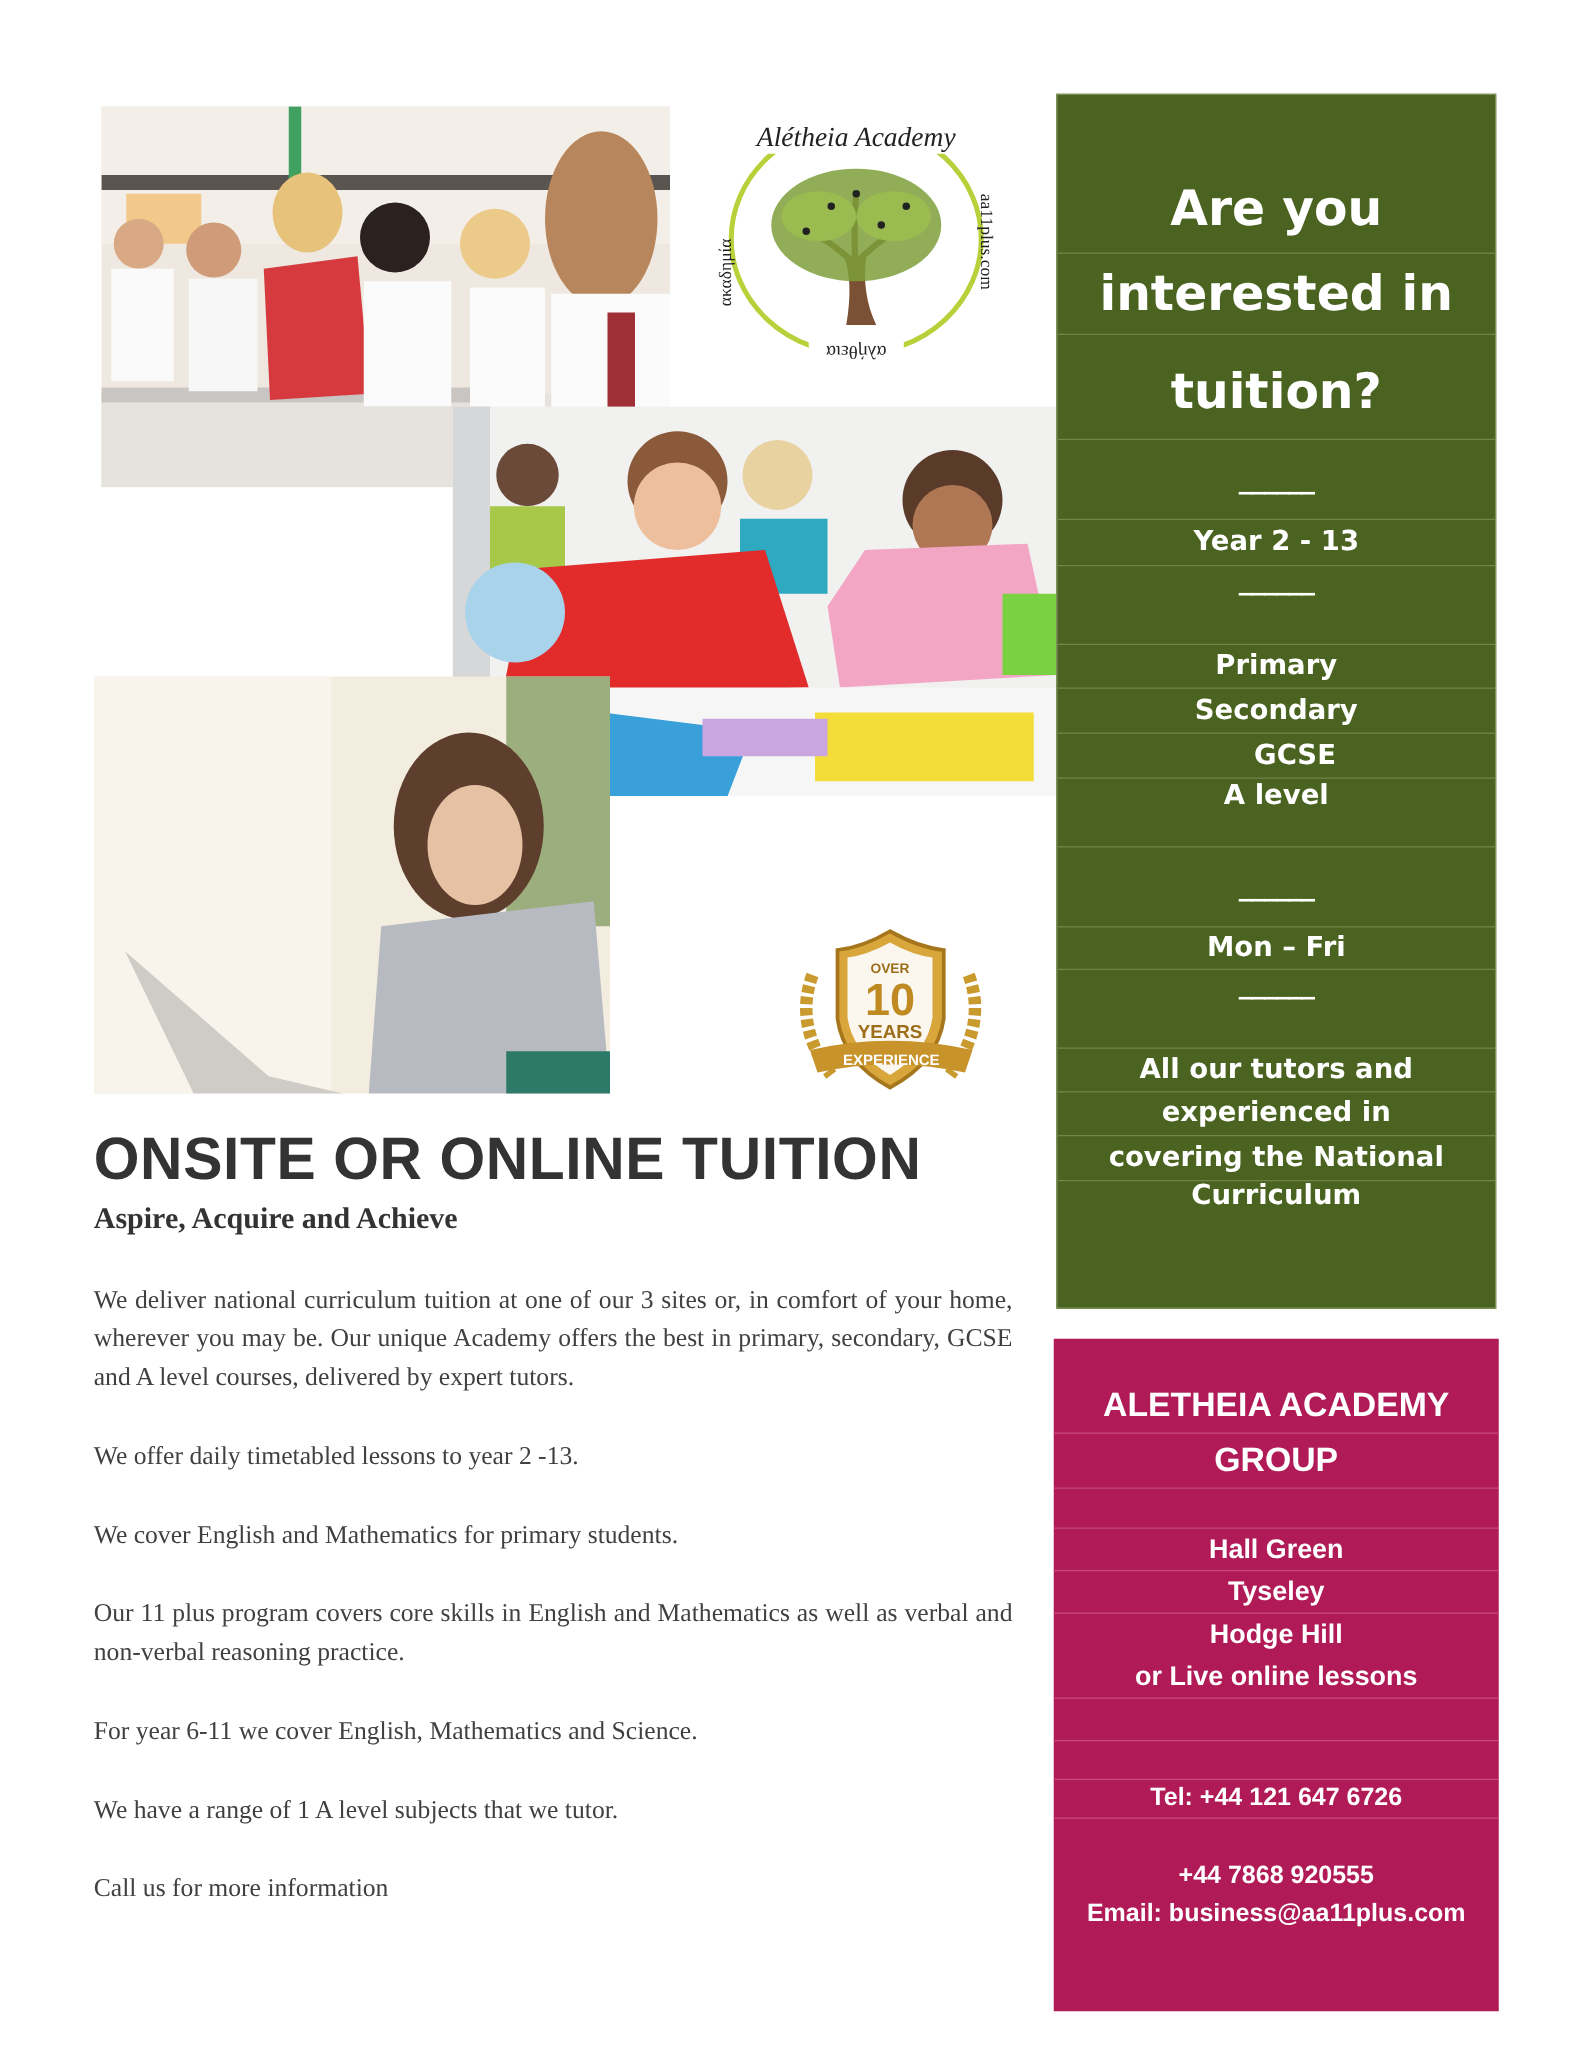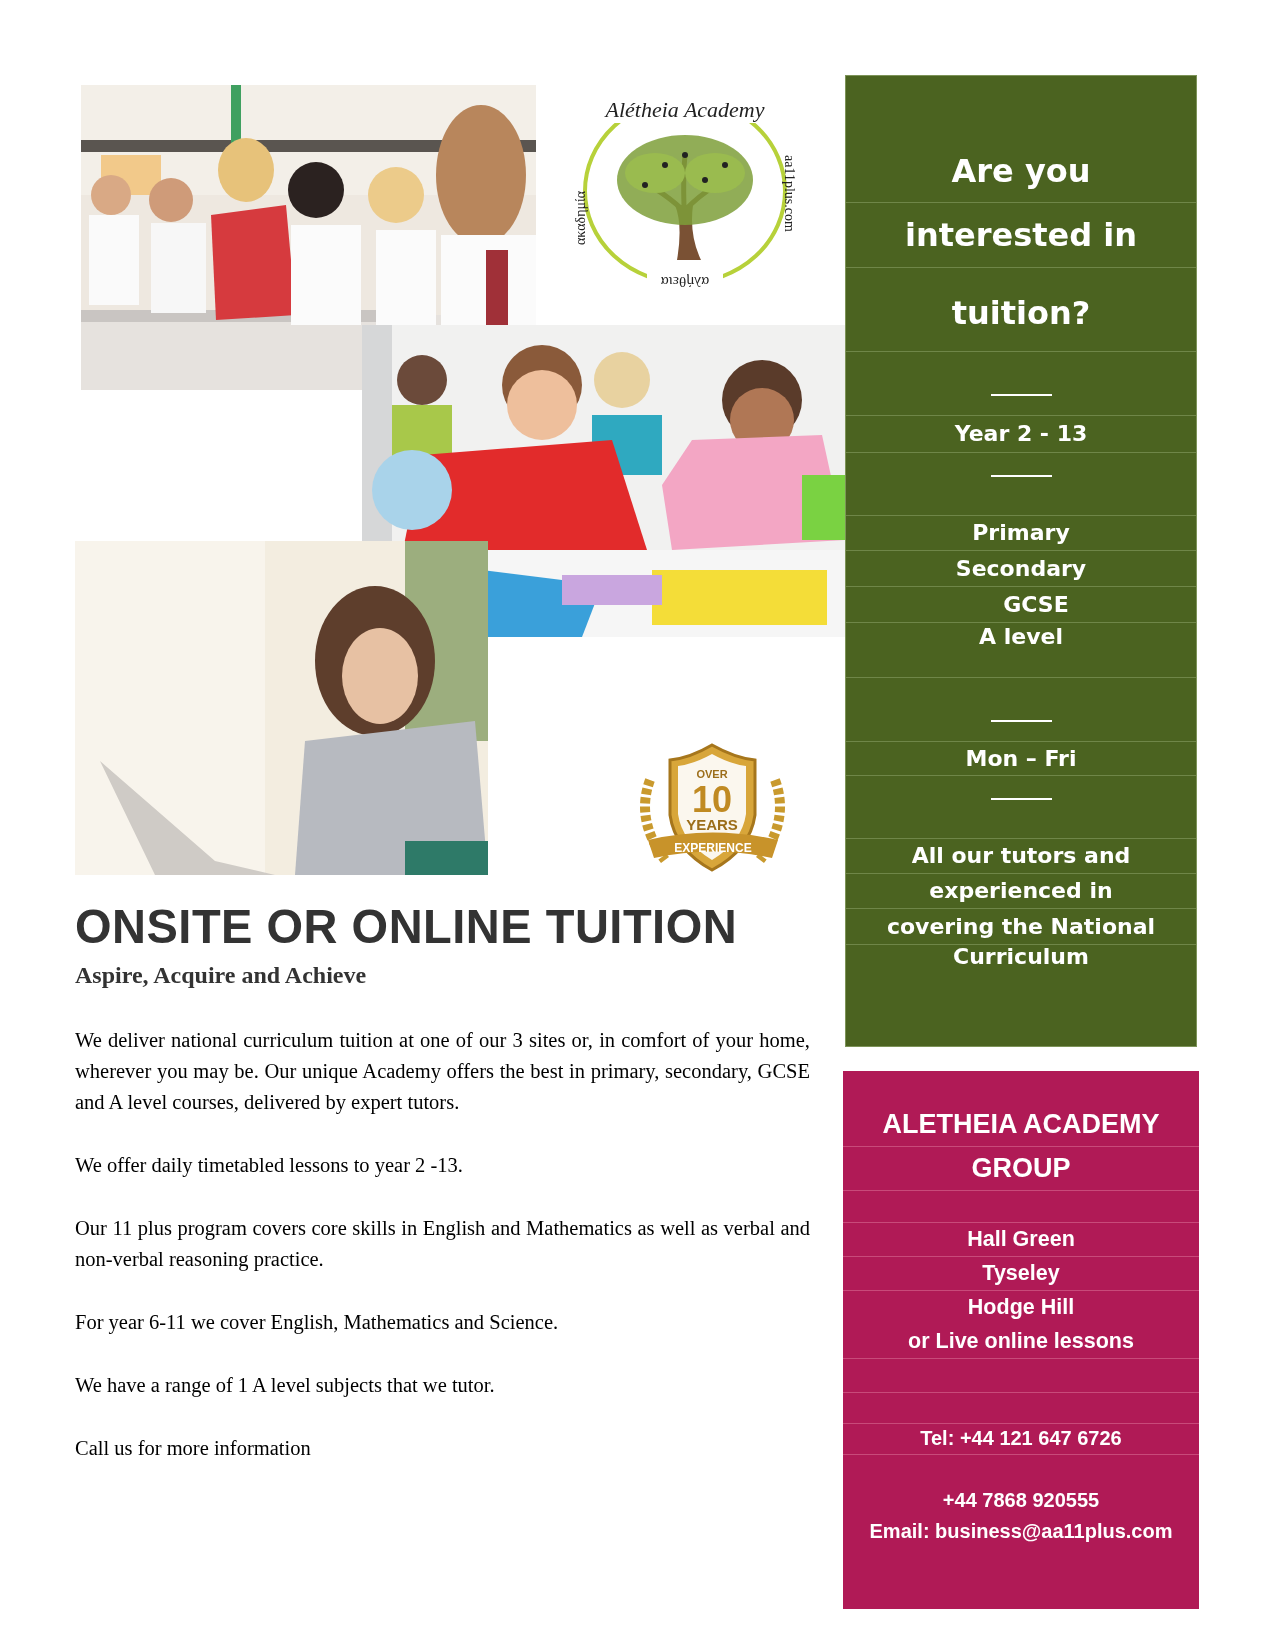--- a/index.html
+++ b/index.html
@@ -24,36 +24,36 @@
     transform: scaleY(1.02); transform-origin: left top;
   }
   #tagline {
     position: absolute; left: 75px; top: 962px; margin: 0;
     font-family: "Liberation Serif", serif; font-weight: bold;
     font-size: 24px; color: #333333;
   }
   #body-text { position: absolute; left: 75px; top: 1025px; width: 735px; }
   #body-text p {
     margin: 0; font-family: "Liberation Serif", serif;
-    font-size: 20.5px; line-height: 31px; color: #000000; text-align: justify;
+    font-size: 20.5px; line-height: 31px; color: #404040; text-align: justify;
   }
   #body-text p.gap { margin-top: 32px; }
 
   
   #panel-green {
     position: absolute; left: 845px; top: 75px; width: 352px; height: 972px;
     background: #4b6320; border: 1px solid #7d9358; box-sizing: border-box;
   }
   .row {
     position: absolute; left: 0; right: 0;
     border-bottom: 1px solid #6f8648; text-align: center; color: #ffffff;
     font-family: "DejaVu Sans", sans-serif; font-weight: bold;
     display: flex; align-items: center; justify-content: center;
   }
-  .big { font-size: 32px; }
+  .big { font-size: 39px; }
   .mid { font-size: 22px; }
   .dash { font-size: 22px; letter-spacing: -1px; }
 
   
   #panel-crimson {
     position: absolute; left: 843px; top: 1071px; width: 356px; height: 538px;
     background: #b01a56;
   }
   .crow {
     position: absolute; left: 0; right: 0;
@@ -165,20 +165,21 @@
     <text x="83" y="112" text-anchor="middle" font-family="Liberation Sans, sans-serif" font-weight="bold" font-size="12" fill="#ffffff">EXPERIENCE</text>
   </svg>
 </div>
 
 <h1 id="main-title">ONSITE OR ONLINE TUITION</h1>
 <h2 id="tagline">Aspire, Acquire and Achieve</h2>
 
 <div id="body-text">
   <p>We deliver national curriculum tuition at one of our 3 sites or, in comfort of your home, wherever you may be. Our unique Academy offers the best in primary, secondary, GCSE and A level courses, delivered by expert tutors.</p>
   <p class="gap">We offer daily timetabled lessons to year 2 -13.</p>
+  <p class="gap">We cover English and Mathematics for primary students.</p>
   <p class="gap">Our 11 plus program covers core skills in English and Mathematics as well as verbal and non-verbal reasoning practice.</p>
   <p class="gap">For year 6-11 we cover English, Mathematics and Science.</p>
   <p class="gap">We have a range of 1 A level subjects that we tutor.</p>
   <p class="gap">Call us for more information</p>
 </div>
 
 <div id="panel-green">
   <div class="row" style="top:0;height:127px;align-items:flex-end;padding-bottom:12px;box-sizing:border-box;">
       <span class="big">Are you</span>
     </div>

